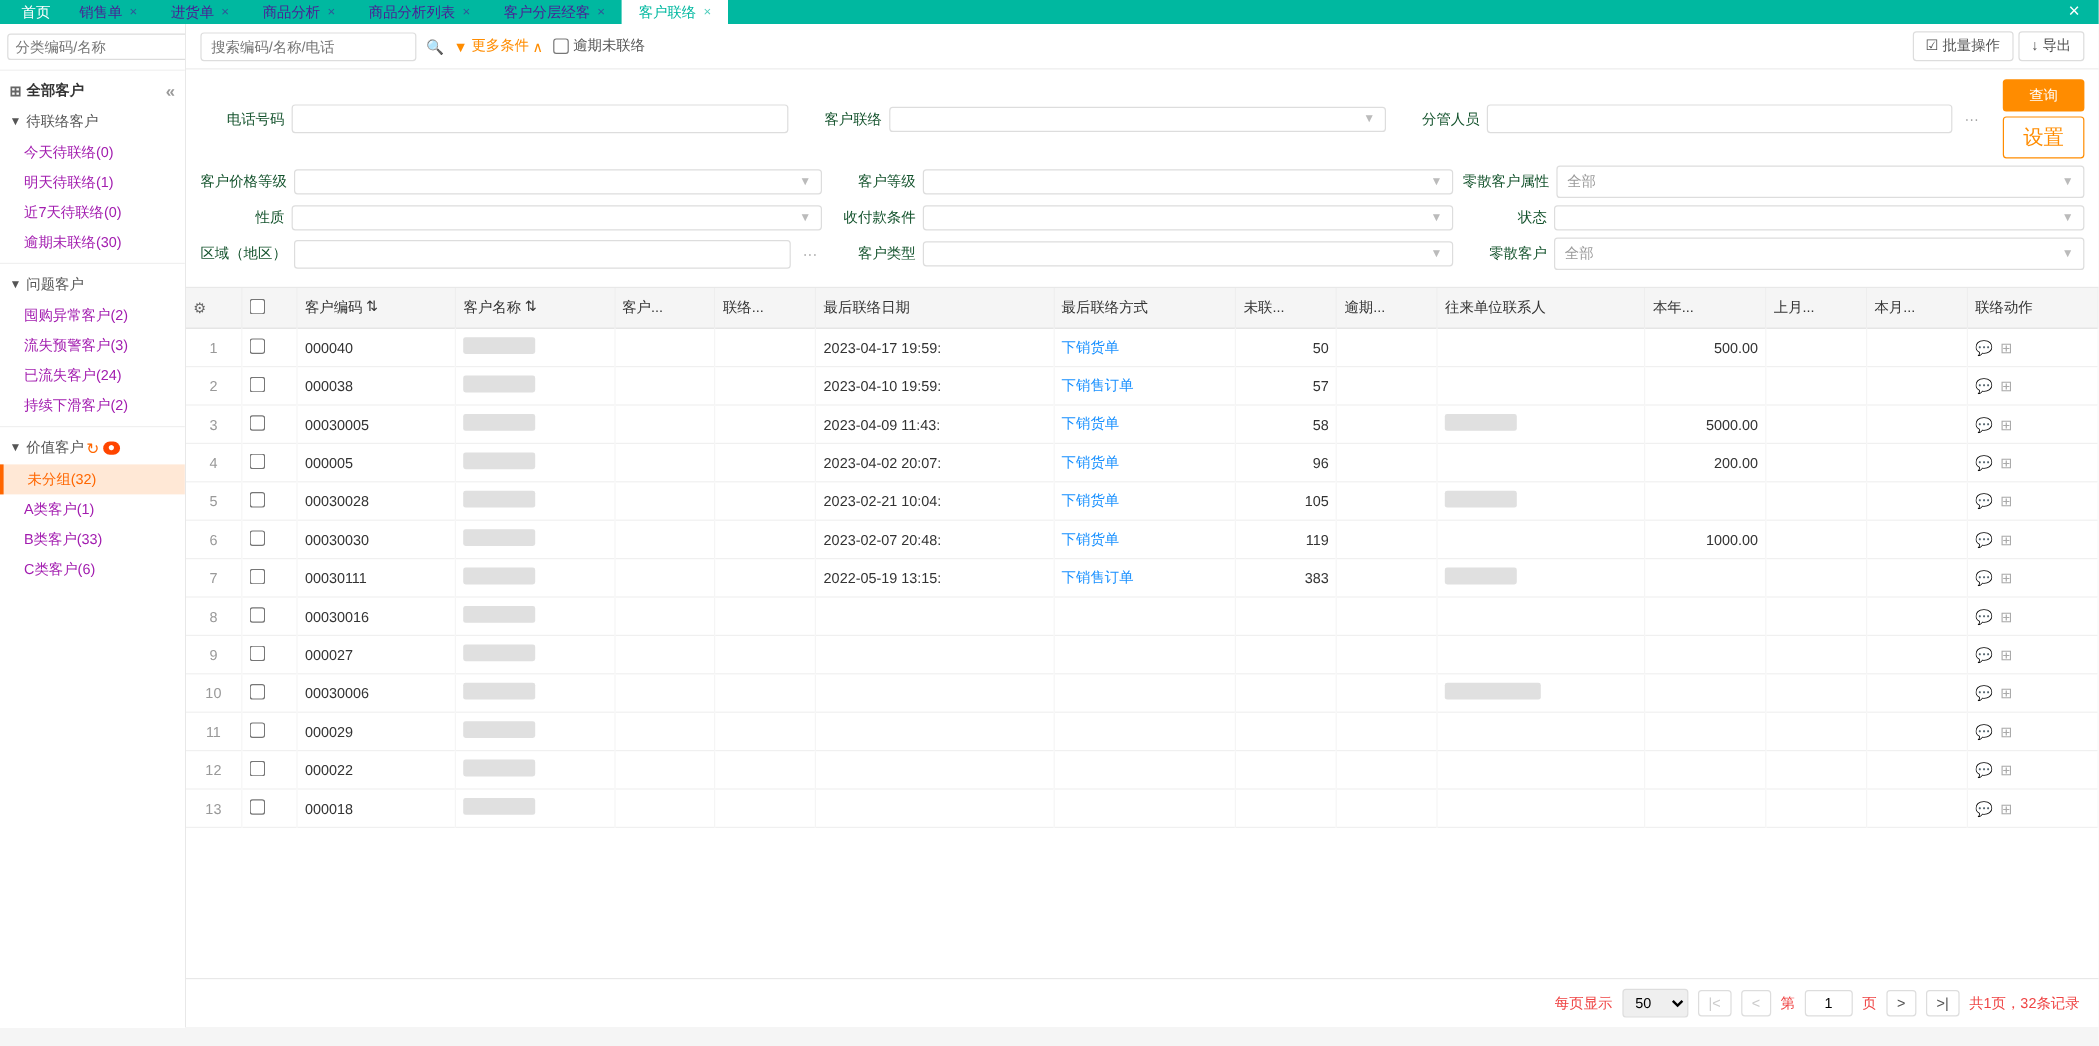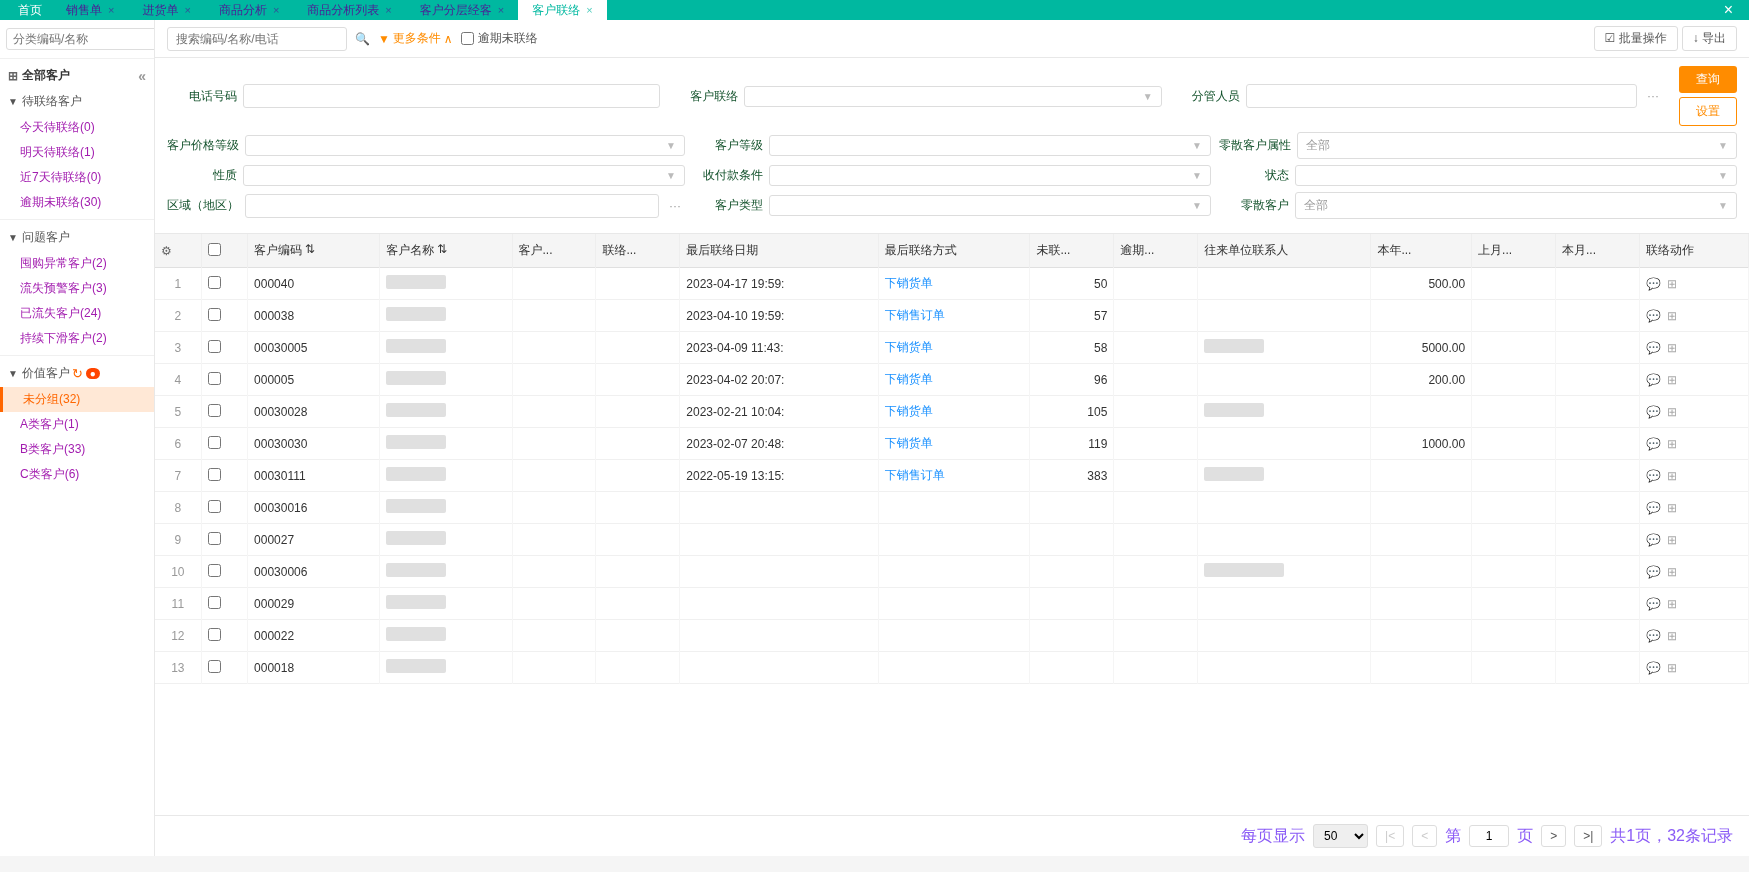--- a/index.html
+++ b/index.html
@@ -253,21 +253,21 @@
       cursor: pointer;
       font-size: 12px;
     }
     .reset-btn {
       background: #fff;
       color: #ff8c00;
       border: 1px solid #ff8c00;
       border-radius: 3px;
       padding: 5px 16px;
       cursor: pointer;
-      font-size: 12px;
+      font-size: 17px;
     }
 
     
     .table-wrapper {
       flex: 1;
       overflow: auto;
       background: #fff;
     }
     table {
       width: 100%;
@@ -338,21 +338,21 @@
     }
     .page-btn:disabled { color: #ccc; cursor: not-allowed; }
     .page-input {
       border: 1px solid #ddd;
       border-radius: 3px;
       padding: 3px 6px;
       width: 40px;
       text-align: center;
       font-size: 12px;
     }
-    .page-info { color: #8b5cf6; font-size: 16px; }
+    .page-info { color: #ef4444; font-size: 12px; }
 
     
     .table-wrapper::-webkit-scrollbar { height: 6px; width: 6px; }
     .table-wrapper::-webkit-scrollbar-thumb { background: #ccc; border-radius: 3px; }
 
     .sidebar::-webkit-scrollbar { width: 4px; }
     .sidebar::-webkit-scrollbar-thumb { background: #ddd; border-radius: 2px; }
 
     .refresh-icon { color: #ff6600; cursor: pointer; font-size: 13px; margin-left: 2px; }
     .badge-orange {

